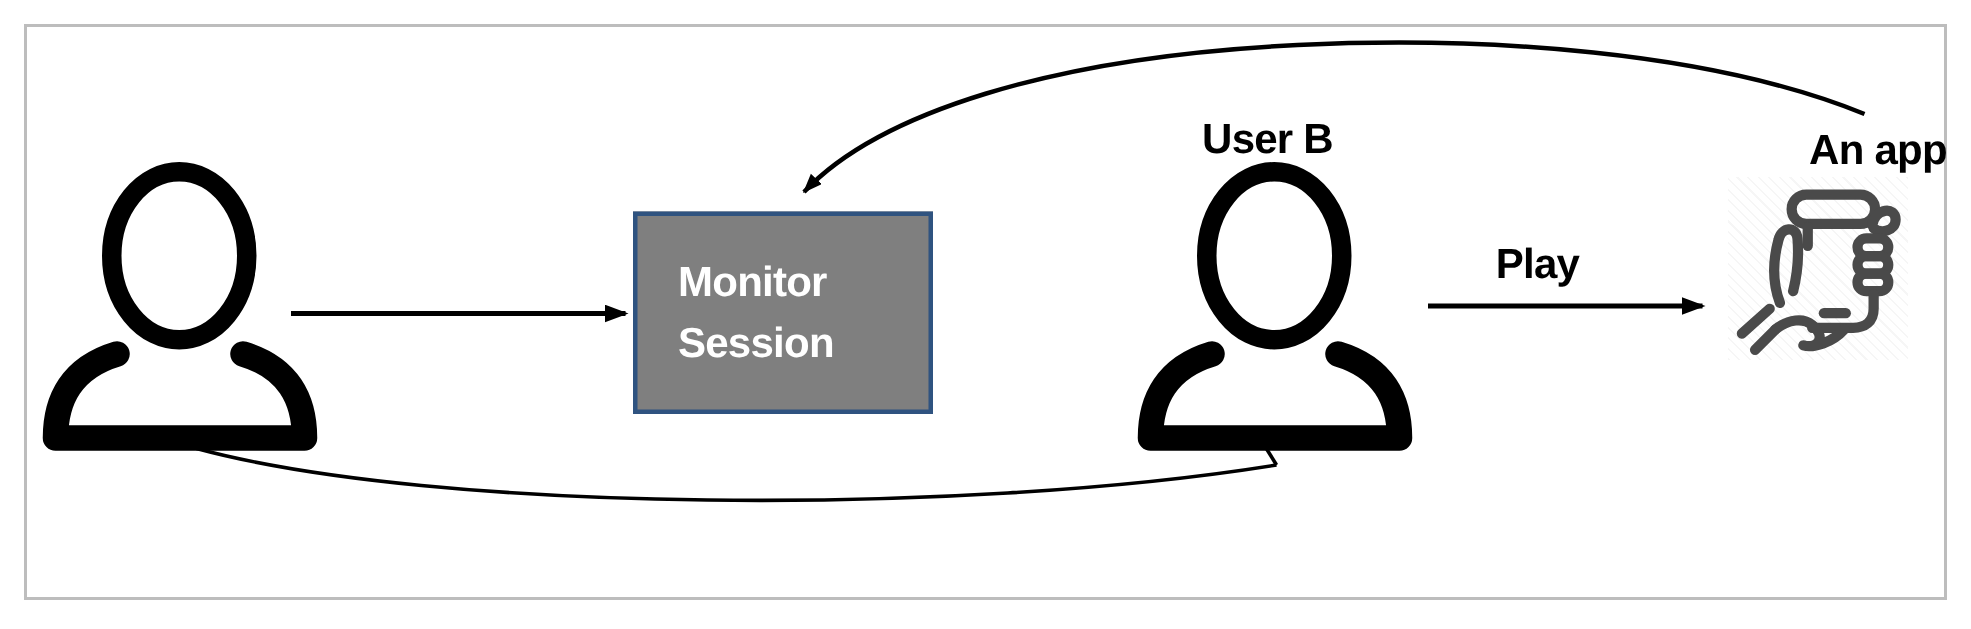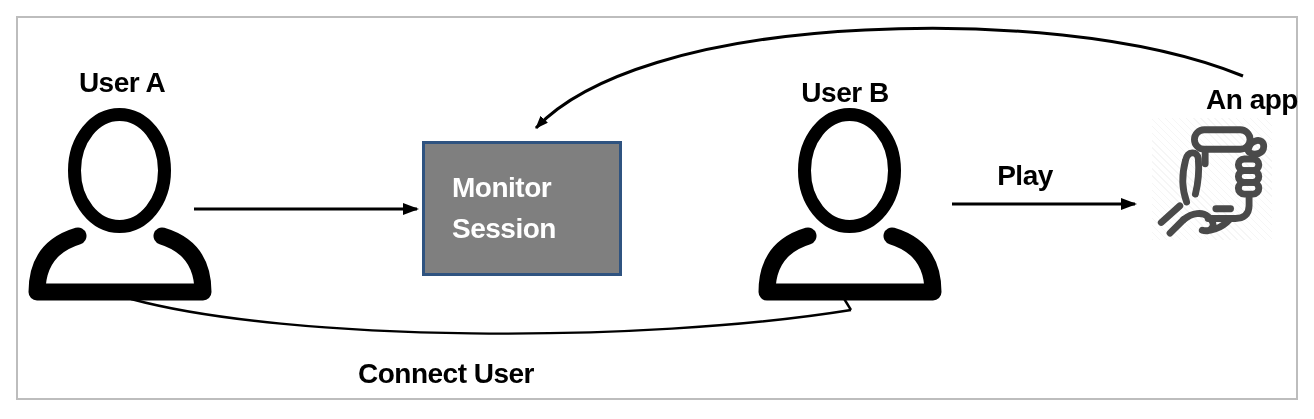--- a/index.html
+++ b/index.html
@@ -91,21 +91,20 @@
     <path d="M194,209 L417,209" stroke="#000000" stroke-width="3.2" fill="none" marker-end="url(#arrowhead)"></path>
 
     <path d="M952,204 L1135,204" stroke="#000000" stroke-width="3.2" fill="none" marker-end="url(#arrowhead)"></path>
 
     <path d="M1243,76 C1140,34 990,24 865,30 C700,38 585,76 536,128" stroke="#000000" stroke-width="3" fill="none" marker-end="url(#arrowhead-curve)"></path>
 
     <path d="M131,299 C290,342 640,344 851,310" stroke="#000000" stroke-width="2.4" fill="none"></path>
     <path d="M851,310 L843,297" stroke="#000000" stroke-width="2.4" fill="none"></path>
   </svg>
 
-  <div class="label" style="left:122px; top:69px;">User A</div>
   <svg class="person person-a" viewBox="0 0 192 200" xmlns="http://www.w3.org/2000/svg">
     <g fill="none" stroke="#000000" stroke-linecap="round" stroke-linejoin="round">
       <ellipse cx="93.5" cy="66.5" rx="45" ry="56" stroke-width="13"></ellipse>
       <path d="M 52 132 C 22 141 11 162 11 188 L 177 188 C 177 162 166 141 136 132" stroke-width="17"></path>
     </g>
   </svg>
 
 
   <div class="node-box">
     <div class="box-text">Monitor Session</div>
@@ -142,15 +141,14 @@
         <path d="M 34 86 C 28 70 30 54 33 43 C 35 34 45 33 46 42 C 47 54 46 66 43 78"></path>
 
         <path d="M 8 107 L 27 90"></path>
         <path d="M 17 118 L 31 104"></path>
 
         <path d="M 31 104 C 40 97 50 96 56 101 C 66 109 60 118 50 115 C 57 117 70 113 78 104"></path>
       </g>
     </svg>
   </div>
 
-  <div class="label" style="left:446px; top:360px;">Connect User</div>
 
 </div>
 
 </body></html>

